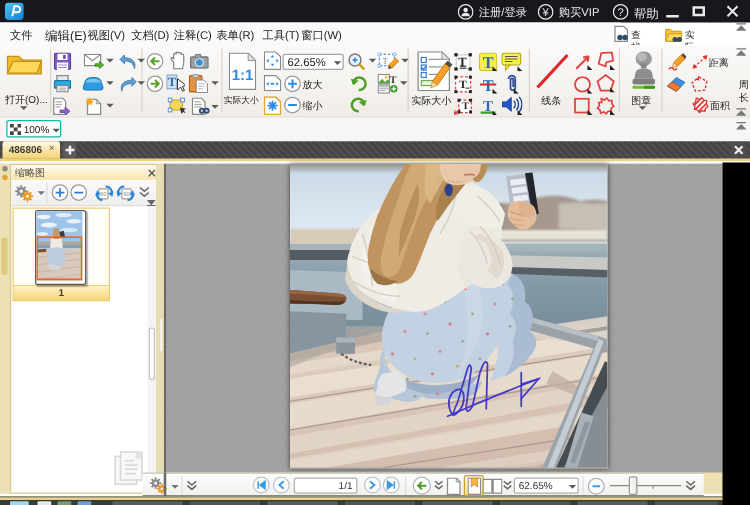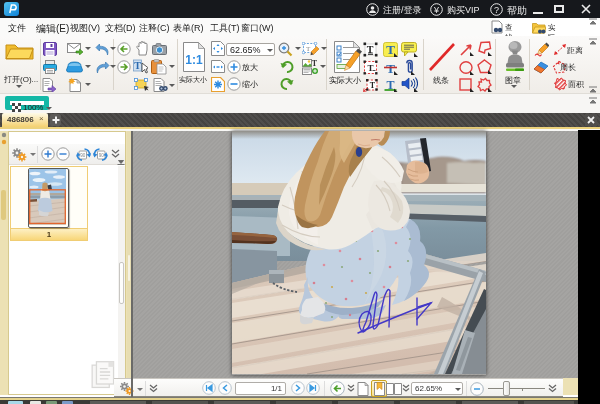--- a/index.html
+++ b/index.html
@@ -384,42 +384,42 @@
 
   <svg class="a" style="left:553px;top:7px" width="14" height="13" viewBox="0 0 14 13">
     <path d="M2.5 10.5 L11.5 2.5" stroke="#e03030" stroke-width="1" stroke-dasharray="2 1.3"></path>
     <path d="M13 1 l-4 1 3 3 z M1 12 l4-1 -3-3 z" fill="#e03030"></path>
   </svg>
   <div class="a" style="left:567px;top:9px;font-size:8px;color:#222">距离</div>
   <svg class="a" style="left:552px;top:24px" width="15" height="15" viewBox="0 0 15 15">
     <path d="M7 1.5 L13.5 5 L12 12 L4.5 13 L1.5 6.5 z" fill="none" stroke="#e03030" stroke-width="1.1" stroke-dasharray="2.2 1.4"></path>
     <path d="M7 1.5 l-2.5 2 3 1 z" fill="#e03030"></path>
   </svg>
-  <div class="a" style="left:560px;top:26px;font-size:8px;color:#222">周长</div>
+  <div class="a" style="left:591px;top:26px;font-size:8px;color:#222">周长</div>
   <svg class="a" style="left:553px;top:41px" width="14" height="14" viewBox="0 0 14 14">
     <defs>
         <pattern id="hat" width="3" height="3" patternTransform="rotate(45)" patternUnits="userSpaceOnUse">
           <rect width="3" height="3" fill="#fff"></rect>
           <rect width="1.4" height="3" fill="#e03030"></rect>
         </pattern>
       </defs>
     <path d="M4 1.5 l2.5 1 2-1.5 1.5 2 2.5 0.5 -0.5 2.5 1.5 2 -2 1.5 -0.5 2.5 -2.5-0.5 -2 1.5 -1.5-2 -2.5-0.5 0.5-2.5 -1.5-2 2-1.5 z" fill="url(#hat)" stroke="#e03030" stroke-width="1"></path>
   </svg>
   <div class="a" style="left:568px;top:43px;font-size:8px;color:#222">面积</div>
 
   <svg class="a" style="left:589px;top:2px" width="8" height="7" viewBox="0 0 8 7">
       <path d="M0 1 h8 M4 3 l-3 3 h6 z" stroke="#777" stroke-width="1" fill="#777"></path>
     </svg>
   <svg class="a" style="left:589px;top:50px" width="8" height="7" viewBox="0 0 8 7">
       <path d="M0 1 h8 M4 3 l-3 3 h6 z" stroke="#777" stroke-width="1" fill="#777"></path>
     </svg>
 </div>
 
 <div class="a" style="left:0;top:93px;width:600px;height:20px;background:#f7f6f4;border-top:1px solid #e0ddd7">
-  <div class="a" style="left:5px;top:2px;width:44px;height:14px;background:#fff;border:5px solid #14b8a6;border-radius:2px">
+  <div class="a" style="left:5px;top:2px;width:44px;height:14px;background:#fff;border:1px solid #14b8a6;border-radius:2px">
     <svg class="a" style="left:2px;top:2px" width="9" height="9" viewBox="0 0 9 9">
       <rect width="9" height="9" fill="#fff"></rect>
       <path d="M0 0h3v3h-3z M3 3h3v3h-3z M6 0h3v3h-3z M0 6h3v3h-3z M6 6h3v3h-3z" fill="#444"></path>
     </svg>
     <div class="a" style="left:13px;top:2px;font-size:8px;color:#222">100%</div>
     <div class="ddt" style="left:36px;top:6px"></div>
   </div>
   <svg class="a" style="left:589px;top:3px" width="8" height="7" viewBox="0 0 8 7">
       <path d="M0 1 h8 M4 3 l-3 3 h6 z" stroke="#777" stroke-width="1" fill="#777"></path>
     </svg>
@@ -625,20 +625,26 @@
 </div>
 
 <div class="a" style="left:0;top:132px;width:8px;height:14px">
   <svg width="8" height="14" viewBox="0 0 8 14">
       <circle cx="4" cy="3" r="2.2" fill="#8a8a82"></circle>
       <circle cx="4" cy="10" r="2.2" fill="#e8a030"></circle>
     </svg>
 </div>
 <div class="a" style="left:1px;top:190px;width:5px;height:30px;background:#dfc97e;border-radius:2px"></div>
 <div class="a" id="panel" style="left:8px;top:131px;width:118px;height:264px;background:#fff;border:1px solid #d6c98e">
+  <div class="a" style="left:0;top:0;width:116px;height:12px;background:linear-gradient(#fefbee,#f7e6ab)">
+    <div class="a" style="left:3px;top:1px;font-size:8px;color:#4a463c">缩略图</div>
+    <svg class="a" style="left:109px;top:3px" width="7" height="7" viewBox="0 0 7 7">
+        <path d="M1 1 L6 6 M6 1 L1 6" stroke="#555" stroke-width="1.1"></path>
+      </svg>
+  </div>
   <div class="a" style="left:0;top:12px;width:116px;height:21px;background:linear-gradient(#fafaf9,#efeeec);border-bottom:1px solid #e0ddd8">
     <svg class="a" style="left:2px;top:3px" width="16" height="15" viewBox="0 0 16 15">
       <g fill="#8a8a8a">
           <circle cx="6" cy="6" r="3.2"></circle>
           <path d="M6 1.2 v2 M6 8.8 v2 M1.2 6 h2 M8.8 6 h2 M2.6 2.6 l1.4 1.4 M8 8 l1.4 1.4 M9.4 2.6 L8 4 M4 8 l-1.4 1.4" stroke="#8a8a8a" stroke-width="1.6"></path>
         </g>
       <circle cx="6" cy="6" r="1.4" fill="#f5f4f2"></circle>
       <g fill="#f09820">
           <circle cx="11" cy="10" r="3"></circle>
           <path d="M11 5.6 v1.8 M11 12.6 v1.8 M6.6 10 h1.8 M13.6 10 h1.8 M7.9 6.9 l1.3 1.3 M12.8 11.8 l1.3 1.3 M14.1 6.9 L12.8 8.2 M9.2 11.8 l-1.3 1.3" stroke="#f09820" stroke-width="1.5"></path>

